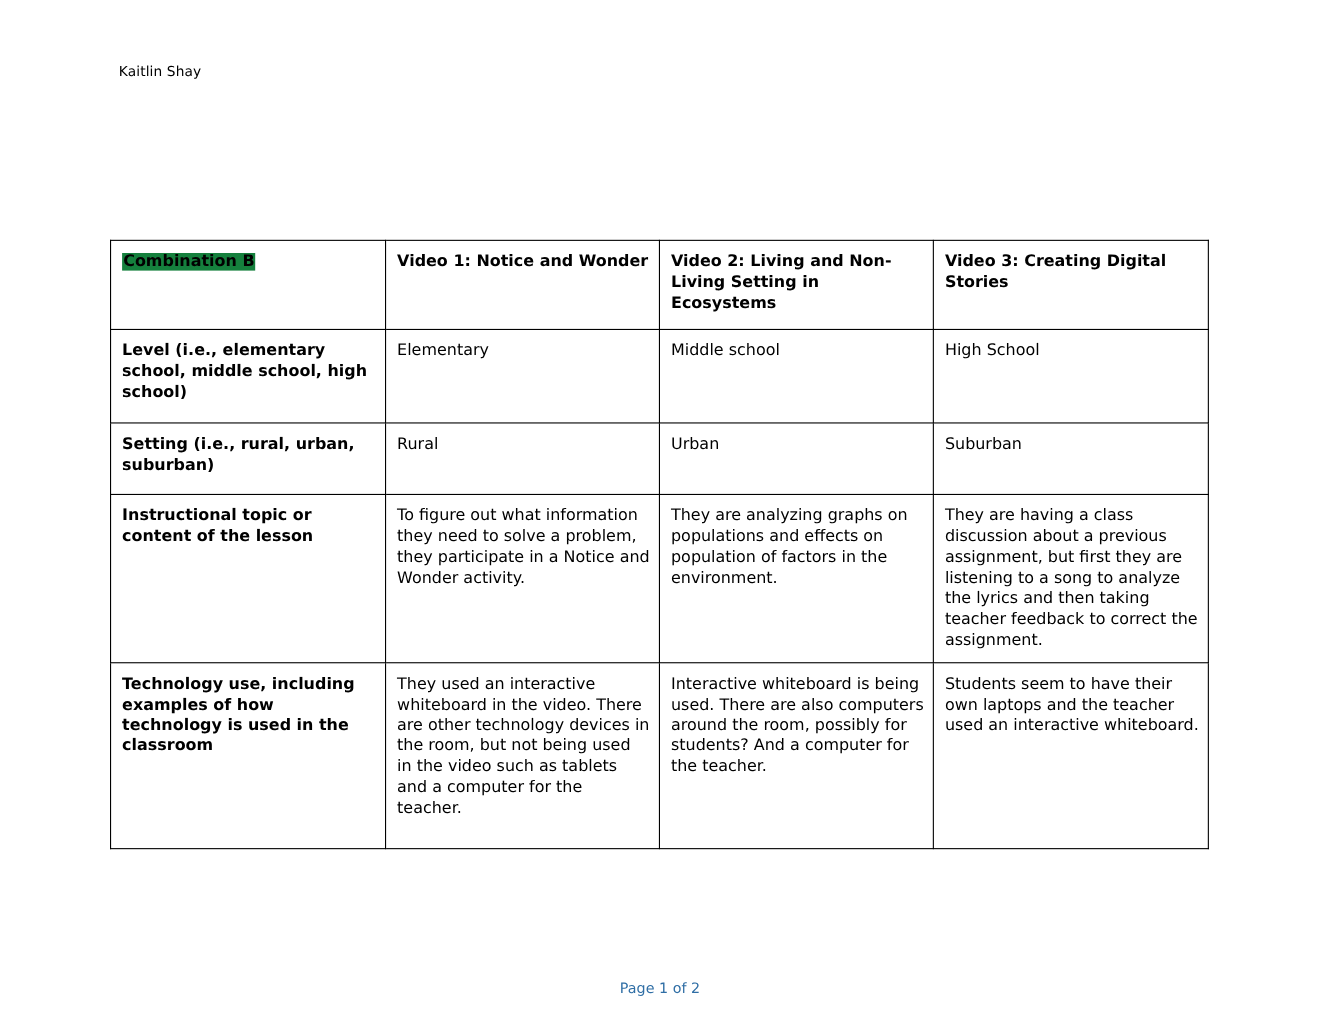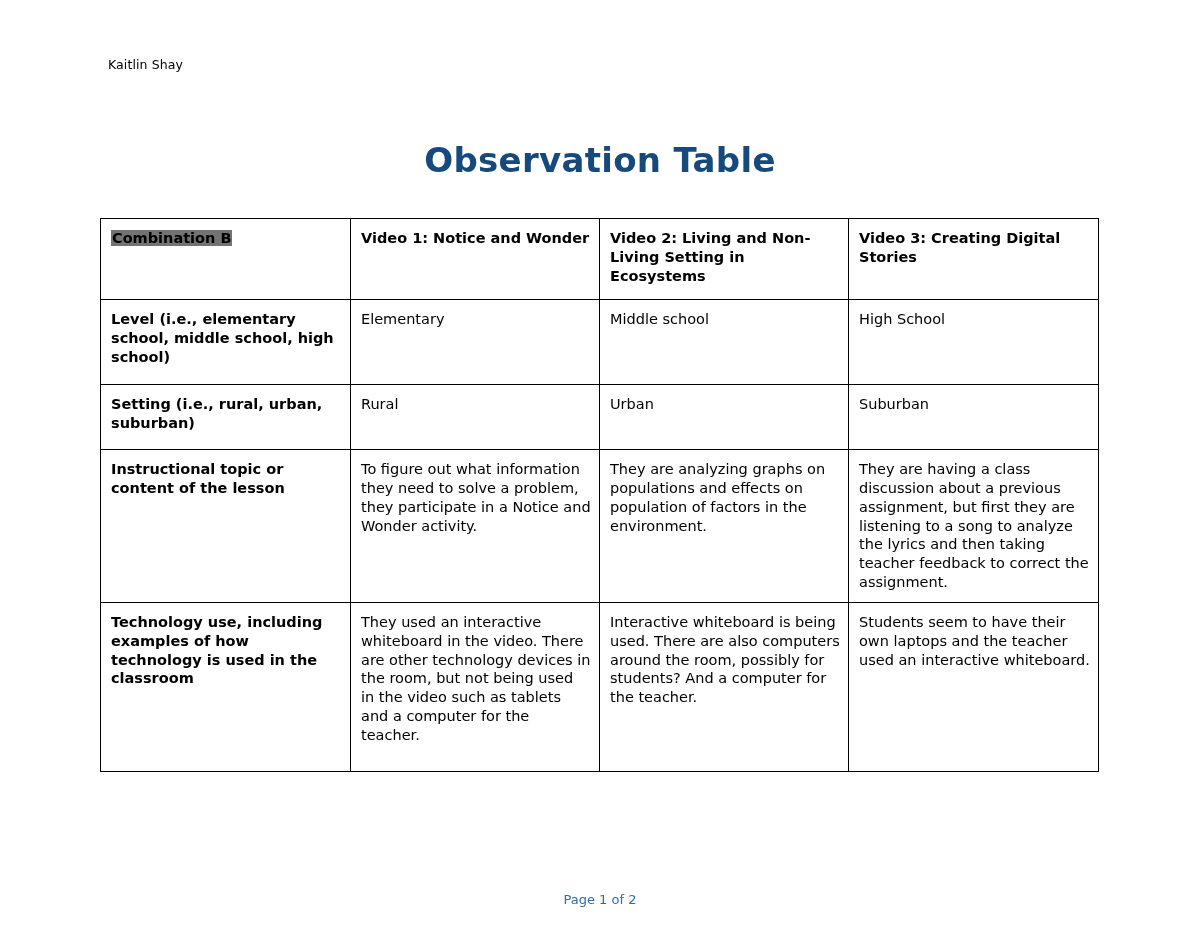--- a/index.html
+++ b/index.html
@@ -65,21 +65,21 @@
 
   .hdr td {
     font-weight: bold;
     font-size: 14.5px;
     height: 60px;
   }
   .rowlabel {
     font-weight: bold;
   }
   .highlight {
-    background: #737373;
+    background: #15803d;
     padding: 0 1px;
   }
   .r-level td { height: 64px; }
   .r-setting td { height: 44px; }
   .r-topic td { height: 126px; }
   .r-tech td { height: 148px; }
   .footer {
     position: absolute;
     left: 0;
     right: 0;
@@ -90,21 +90,20 @@
     margin-top: 44px;
   }
 </style>
 </head>
 <body>
 
 <div class="page">
 
   <div class="author">Kaitlin Shay</div>
 
-  <div class="doc-title">Observation Table</div>
 
   <div class="table-wrap">
     <table class="obs">
       <colgroup>
         <col class="c1">
           <col class="c2">
           <col class="c3">
           <col class="c4">
       </colgroup>
       <tbody>

